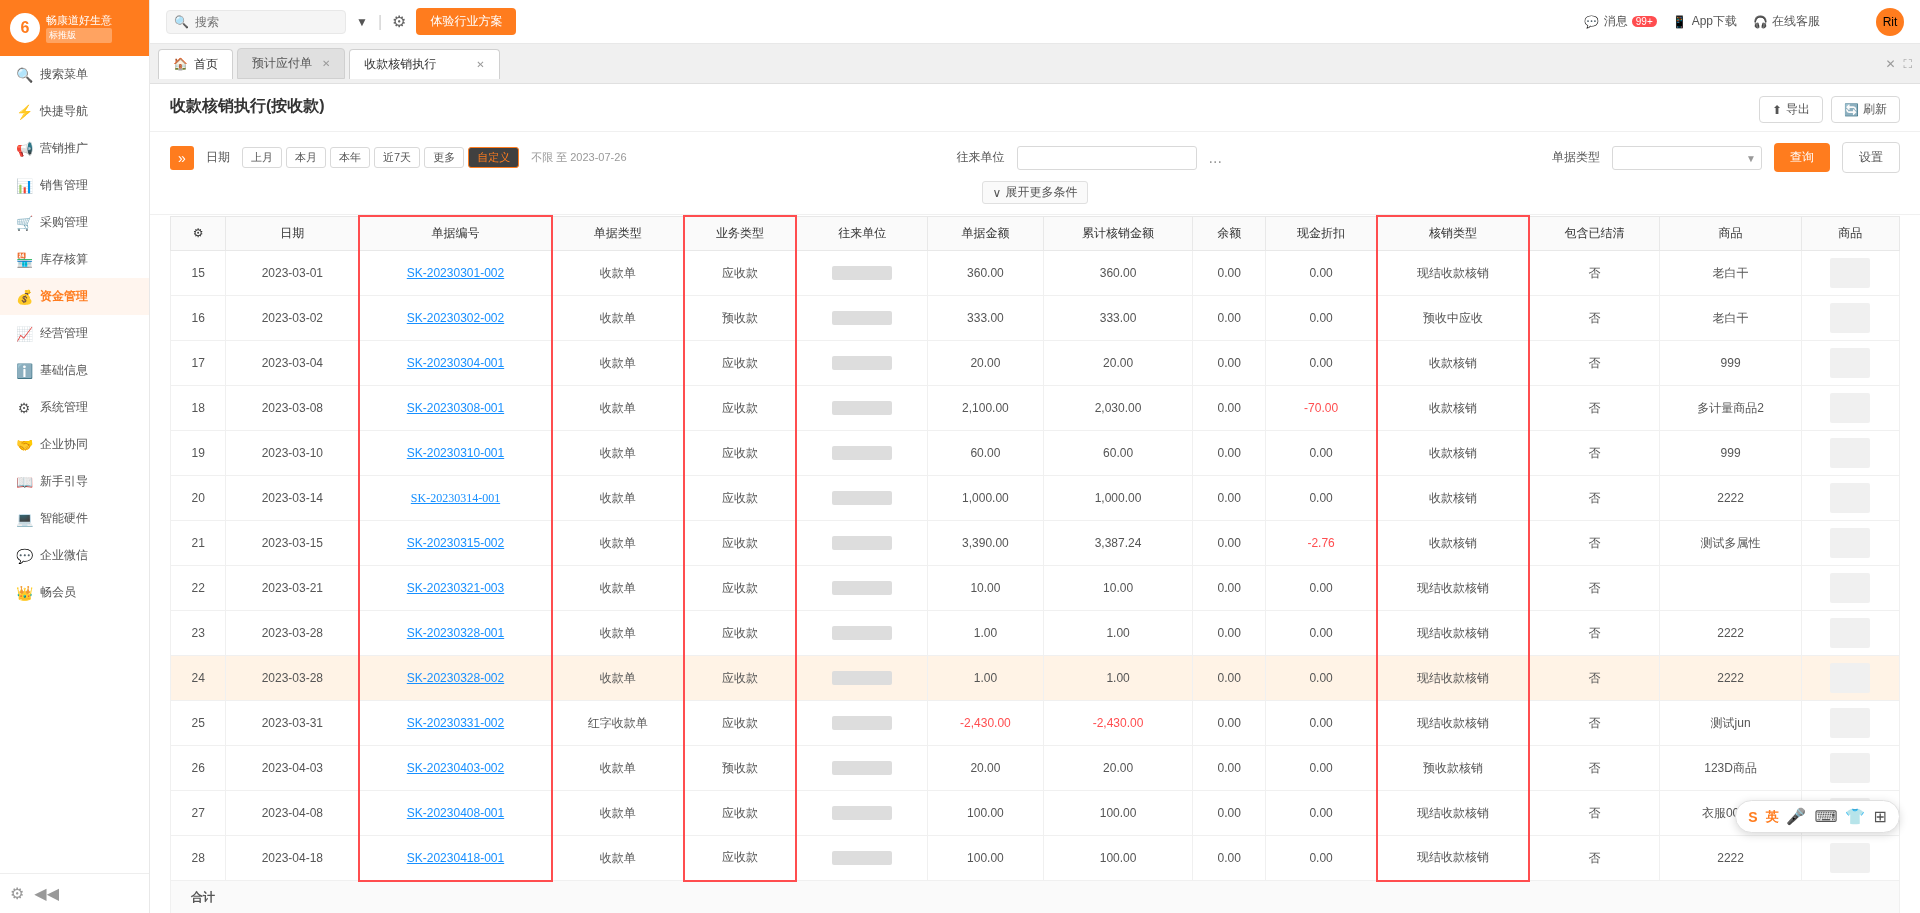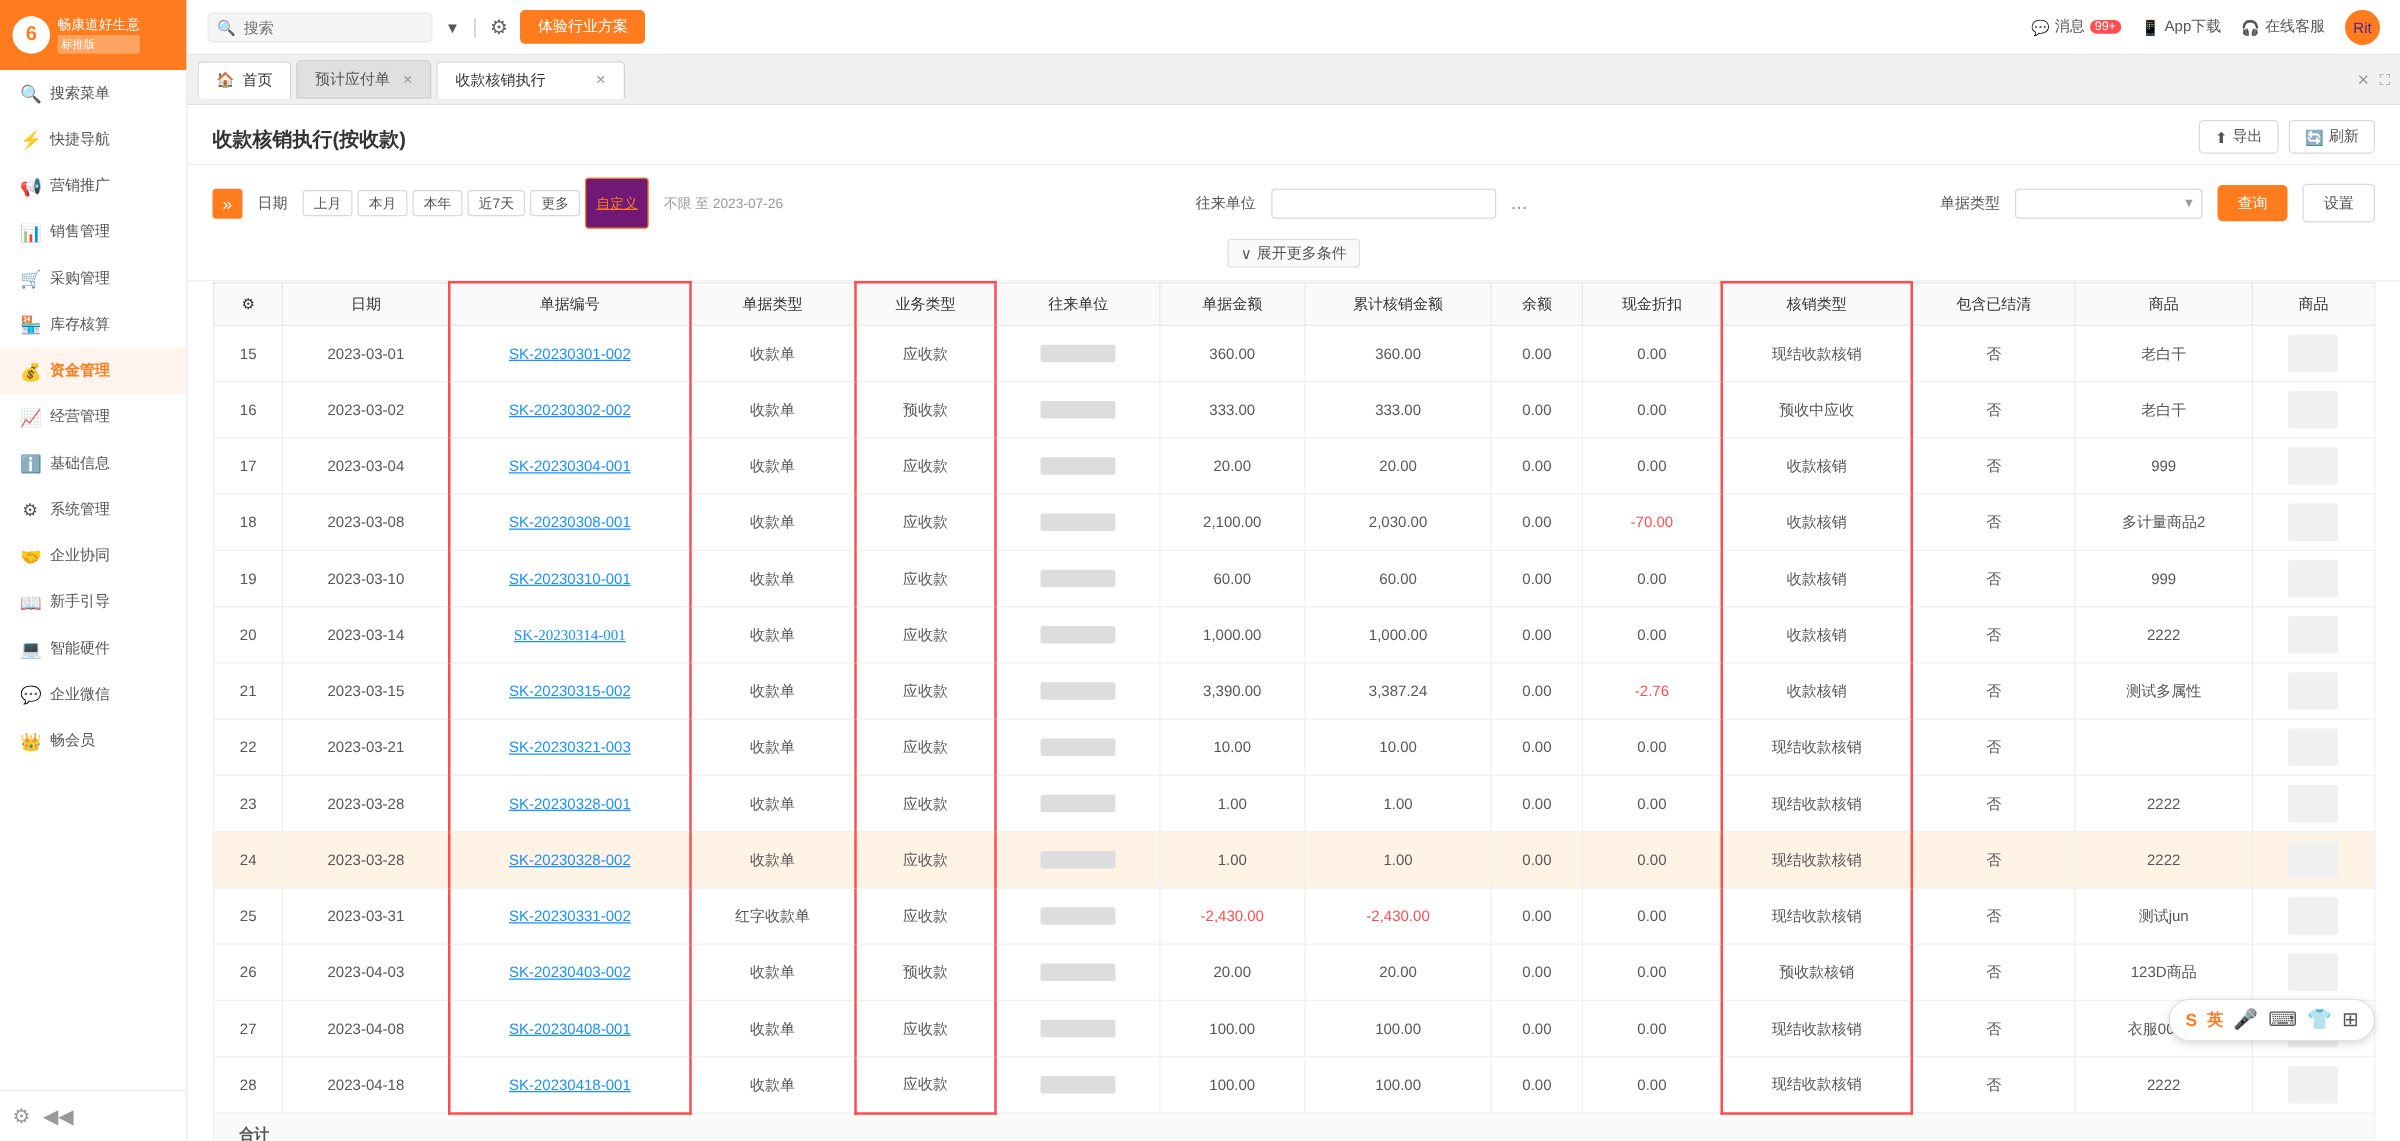--- a/index.html
+++ b/index.html
@@ -22,48 +22,48 @@
     .main { flex: 1; display: flex; flex-direction: column; overflow: hidden; }
 
     
     .topbar { height: 44px; background: #fff; border-bottom: 1px solid #e8e8e8; display: flex; align-items: center; padding: 0 16px; gap: 10px; }
     .topbar-search { background: #f5f5f5; border-radius: 4px; padding: 4px 30px 4px 10px; color: #c2410c; font-size: 12px; width: 180px; position: relative; border: 1px solid #e8e8e8; }
     .topbar-dropdown { display: flex; align-items: center; gap: 4px; color: #555; cursor: pointer; font-size: 12px; }
     .topbar-btn-solution { background: #ff7c1e; color: #fff; border: none; padding: 5px 14px; border-radius: 4px; cursor: pointer; font-size: 12px; }
     .topbar-right { margin-left: auto; display: flex; align-items: center; gap: 16px; }
     .topbar-right-item { display: flex; align-items: center; gap: 4px; color: #555; font-size: 12px; cursor: pointer; }
     .badge { background: #ff4d4f; color: #fff; border-radius: 8px; padding: 0 4px; font-size: 10px; min-width: 16px; text-align: center; }
-    .topbar-avatar { width: 28px; height: 28px; background: #ff7c1e; border-radius: 50%; display: flex; align-items: center; justify-content: center; color: #4c1d95; font-size: 12px; }
+    .topbar-avatar { width: 28px; height: 28px; background: #ff7c1e; border-radius: 50%; display: flex; align-items: center; justify-content: center; color: #000000; font-size: 12px; margin-left: 40px; }
 
     
     .tabbar { height: 40px; background: #f0f0f0; display: flex; align-items: center; padding: 0 8px; gap: 4px; border-bottom: 1px solid #e0e0e0; }
     .tab { display: flex; align-items: center; gap: 6px; padding: 6px 14px; border-radius: 4px 4px 0 0; font-size: 12px; cursor: pointer; background: #e0e0e0; color: #555; border: 1px solid #d0d0d0; }
     .tab.home { background: #fff; color: #333; border-bottom: none; }
     .tab.active { background: #fff; color: #333; border-bottom: none; gap: 36px; }
     .tab-close { font-size: 10px; color: #999; margin-left: 4px; }
     .tabbar-right { margin-left: auto; display: flex; align-items: center; gap: 8px; color: #999; }
 
     
     .page-content { flex: 1; background: #fff; overflow: auto; padding: 0; display: flex; flex-direction: column; }
 
     
-    .page-header { padding: 12px 20px 8px; display: flex; align-items: flex-end; justify-content: space-between; border-bottom: 1px solid #f0f0f0; }
+    .page-header { padding: 12px 20px 8px; display: flex; align-items: flex-start; justify-content: space-between; border-bottom: 1px solid #f0f0f0; }
     .page-title { font-size: 16px; font-weight: bold; color: #333; }
     .page-header-actions { display: flex; gap: 8px; }
     .btn-export { display: flex; align-items: center; gap: 4px; padding: 4px 12px; border: 1px solid #d9d9d9; border-radius: 4px; color: #555; cursor: pointer; font-size: 12px; background: #fff; }
     .btn-refresh { display: flex; align-items: center; gap: 4px; padding: 4px 12px; border: 1px solid #d9d9d9; border-radius: 4px; color: #555; cursor: pointer; font-size: 12px; background: #fff; }
 
     
     .filter-bar { padding: 10px 20px; background: #fff; border-bottom: 1px solid #f0f0f0; display: flex; flex-direction: column; gap: 8px; }
     .filter-row { display: flex; align-items: center; gap: 12px; }
     .filter-expand-btn { width: 24px; height: 24px; background: #ff7c1e; border-radius: 3px; display: flex; align-items: center; justify-content: center; cursor: pointer; color: #fff; font-size: 14px; }
     .filter-label { color: #555; font-size: 12px; white-space: nowrap; }
     .filter-date-btns { display: flex; gap: 4px; align-items: center; }
     .filter-date-btn { padding: 2px 8px; border: 1px solid #d9d9d9; border-radius: 3px; cursor: pointer; font-size: 11px; color: #555; background: #fff; }
-    .filter-custom-btn { padding: 12px 8px; border: 1px solid #ff7c1e; border-radius: 3px; cursor: pointer; font-size: 11px; color: #ff7c1e; background: #701a75; text-decoration: underline; }
+    .filter-custom-btn { padding: 2px 8px; border: 1px solid #ff7c1e; border-radius: 3px; cursor: pointer; font-size: 11px; color: #ff7c1e; background: #404040; }
     .filter-date-range { color: #999; font-size: 11px; }
     .filter-input { border: 1px solid #d9d9d9; border-radius: 3px; padding: 4px 8px; font-size: 12px; width: 200px; color: #999; }
     .filter-ellipsis { color: #999; font-size: 16px; }
     .filter-select { border: 1px solid #d9d9d9; border-radius: 3px; padding: 4px 24px 4px 8px; font-size: 12px; color: #999; background: #fff; min-width: 150px; appearance: none; }
     .btn-query { background: #ff7c1e; color: #fff; border: none; padding: 6px 16px; border-radius: 4px; cursor: pointer; font-size: 12px; }
     .btn-settings { background: #fff; color: #555; border: 1px solid #d9d9d9; padding: 6px 16px; border-radius: 4px; cursor: pointer; font-size: 12px; }
     .expand-more-btn { display: flex; align-items: center; gap: 4px; color: #555; font-size: 12px; cursor: pointer; padding: 2px 10px; border: 1px solid #e0e0e0; border-radius: 3px; background: #fafafa; }
 
     
     .table-container { flex: 1; overflow: auto; padding: 0 20px 10px; }

